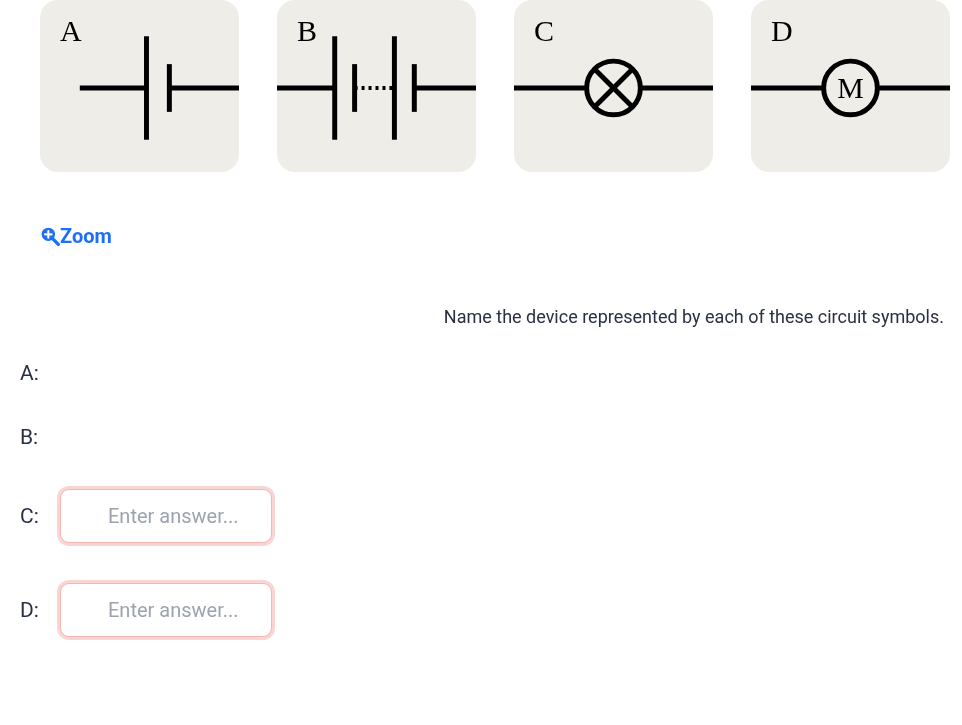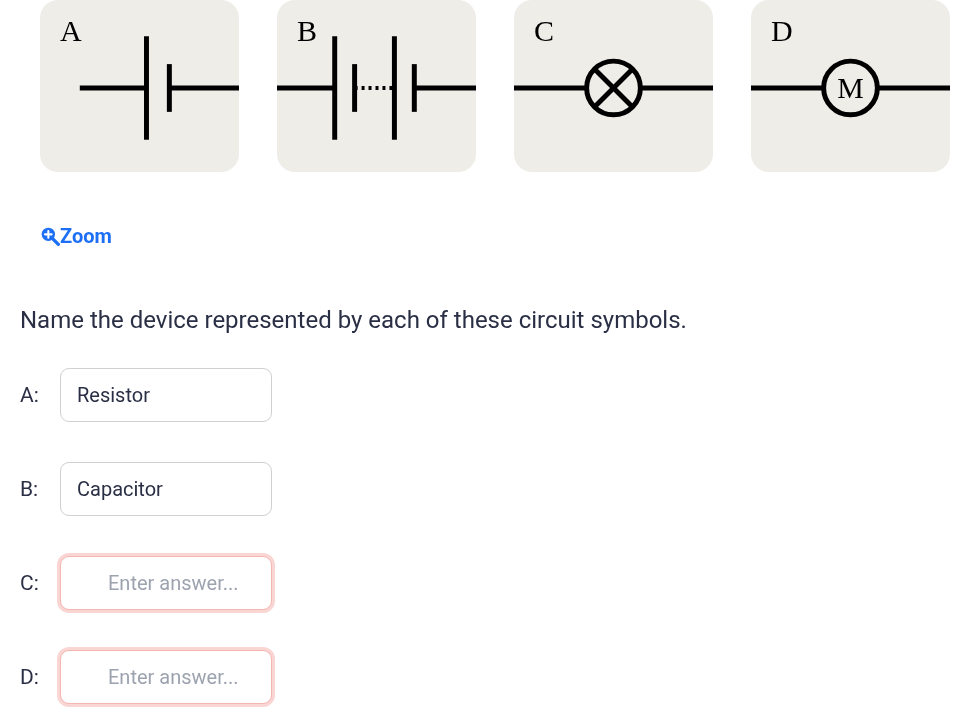--- a/index.html
+++ b/index.html
@@ -67,23 +67,24 @@
   .zoom-icon {
     width: 20px; height: 20px;
     position: relative;
     display: inline-block;
   }
   .zoom-icon svg { width: 20px; height: 20px; display:block; }
 
   .prompt {
     margin-top: 58px;
     margin-left: 2px;
-    font-size: 24px;
+    font-size: 18px;
     color: var(--text-dark);
     font-weight: 400;
+    text-align: right;
   }
 
   .answers {
     margin-top: 34px;
     margin-left: 2px;
   }
   .answer-row {
     display: flex;
     align-items: center;
     gap: 18px;
@@ -185,25 +186,23 @@
       </svg>
     </span>
     <span>Zoom</span>
   </div>
 
   <div class="prompt">Name the device represented by each of these circuit symbols.</div>
 
   <div class="answers">
     <div class="answer-row">
       <span class="answer-label">A:</span>
-      <input type="text" class="answer-input" placeholder="Enter answer..." value="Resistor" style="">
     </div>
     <div class="answer-row">
       <span class="answer-label">B:</span>
-      <input type="text" class="answer-input" placeholder="Enter answer..." value="Capacitor" style="">
     </div>
     <div class="answer-row">
       <span class="answer-label">C:</span>
       <input type="text" class="answer-input error" placeholder="Enter answer..." style="">
     </div>
     <div class="answer-row">
       <span class="answer-label">D:</span>
       <input type="text" class="answer-input error" placeholder="Enter answer..." style="">
     </div>
   </div>

